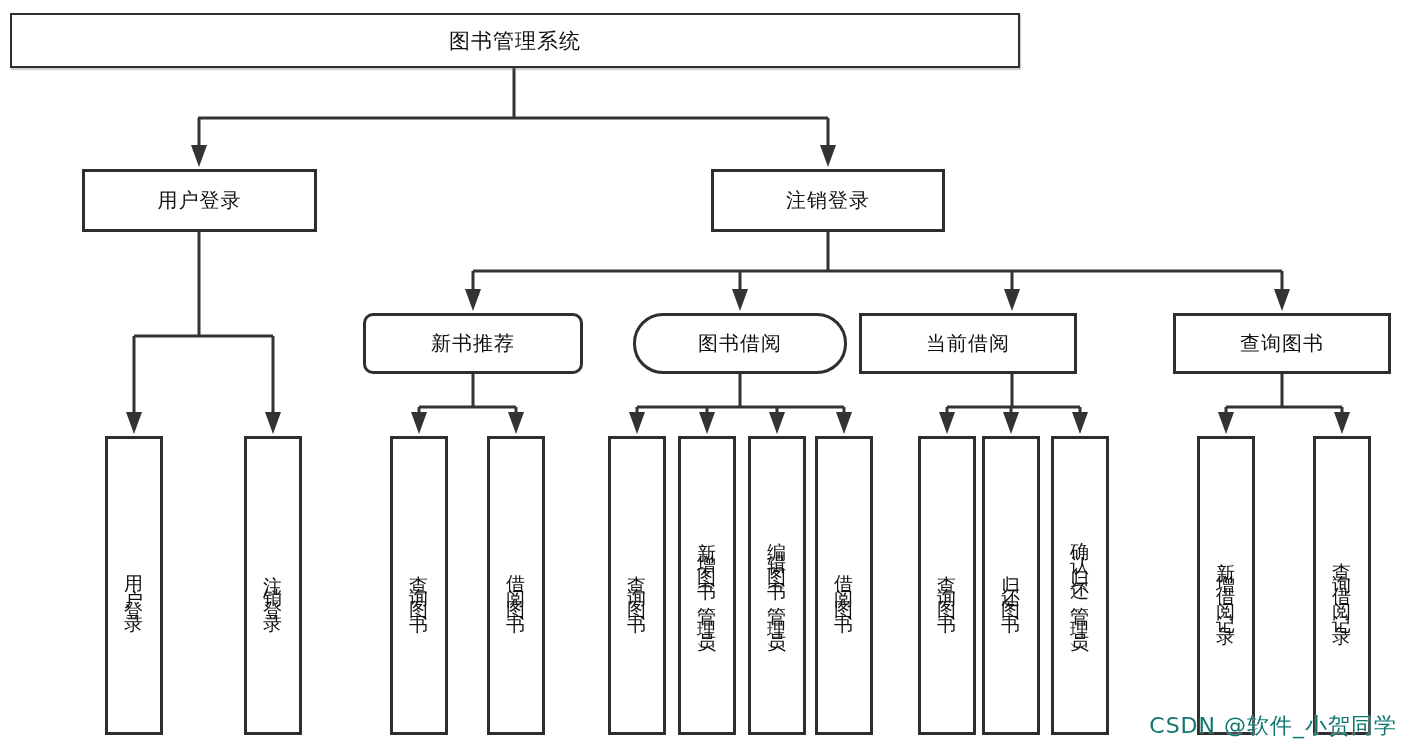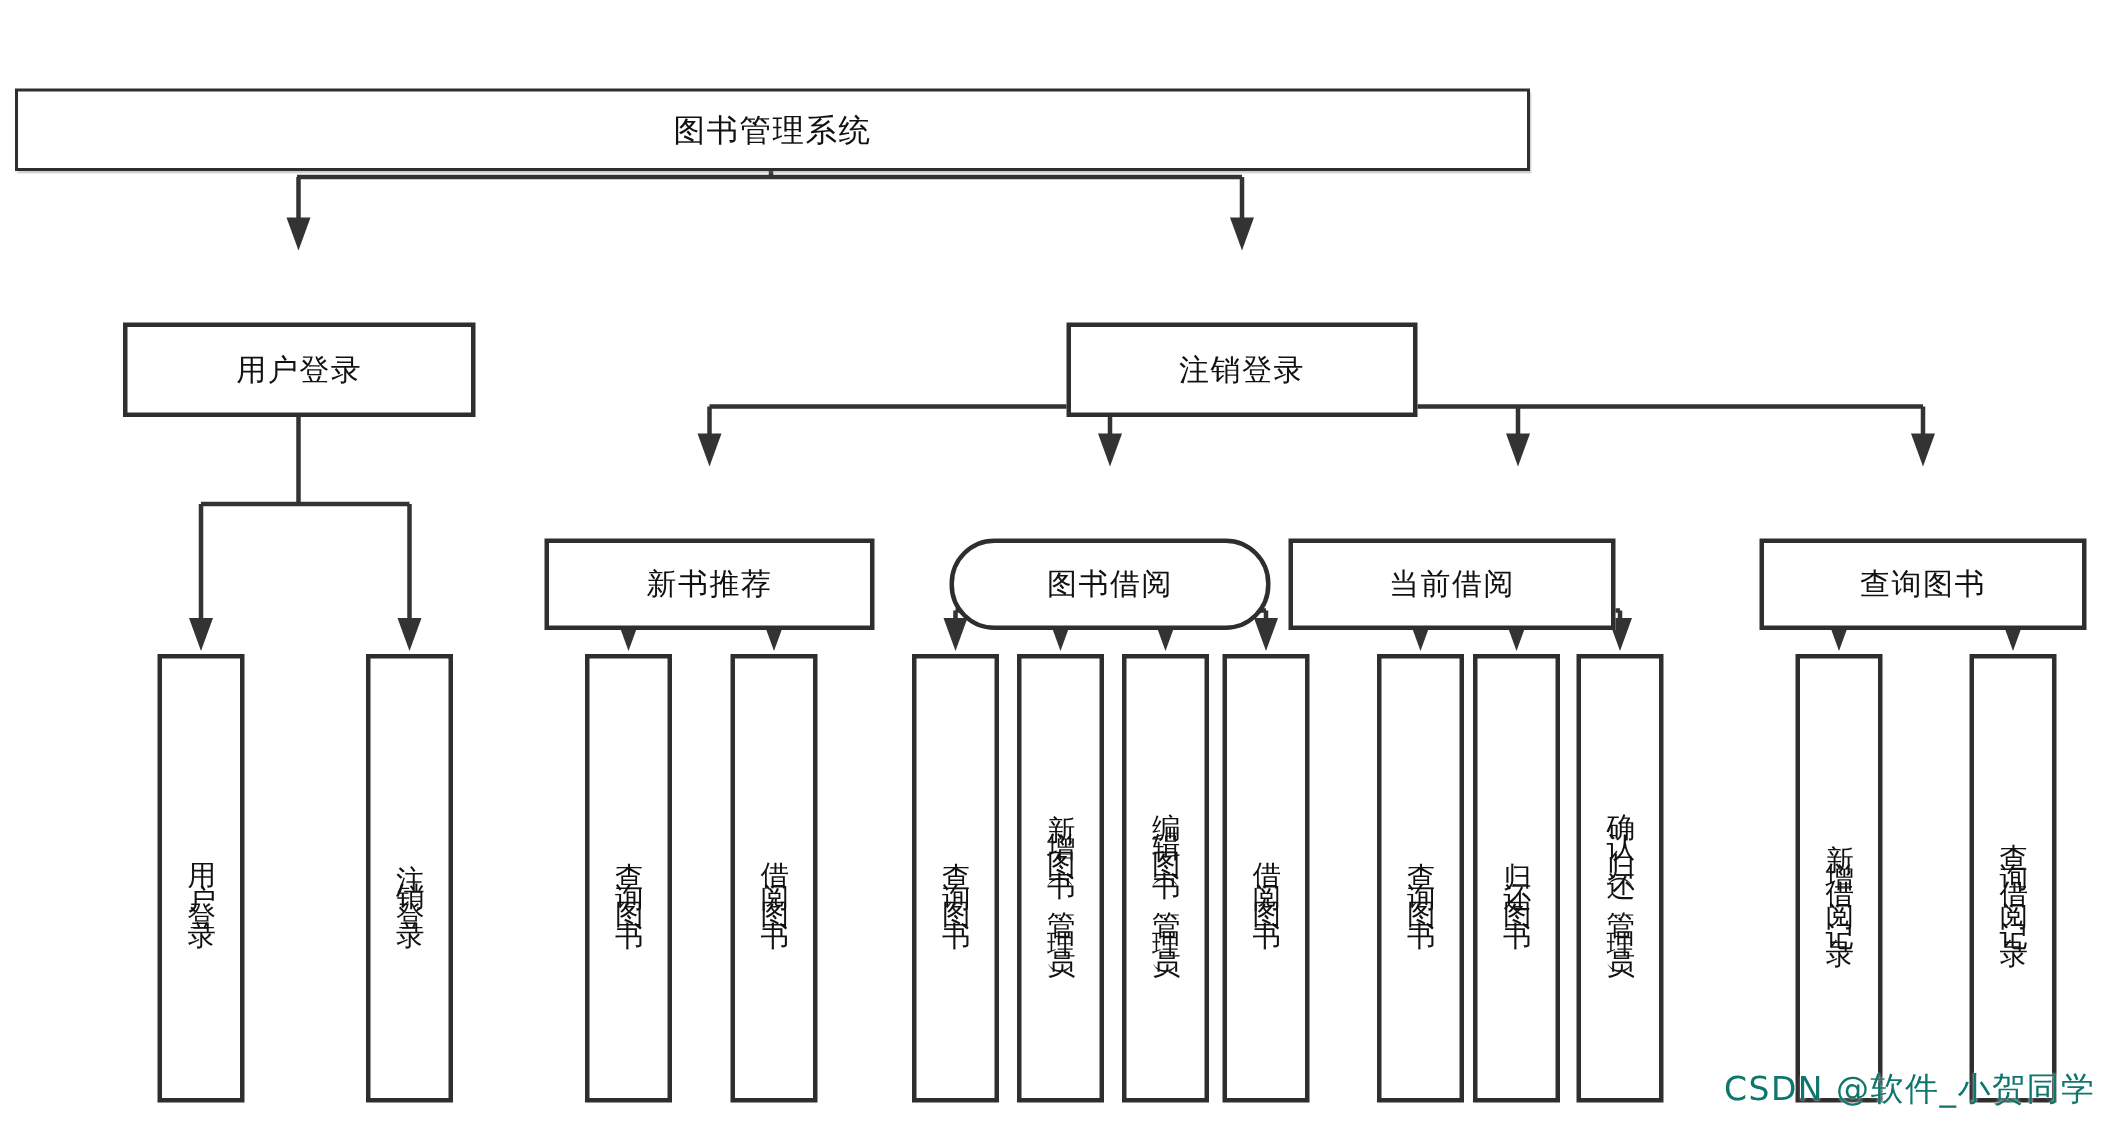--- a/index.html
+++ b/index.html
@@ -26,21 +26,20 @@
     position: absolute;
     z-index: 2;
     background: #ffffff;
     border: 3px solid #2e2e2e;
     display: flex;
     align-items: center;
     justify-content: center;
     font-size: 20px;
     letter-spacing: 1px;
     white-space: nowrap;
-    margin-top: 46px;
   }
   .rootbox {
     border-width: 2px;
     box-shadow: 1px 2px 1px rgba(120,120,120,0.35);
     font-size: 21px;
   }
   .vbox {
     position: absolute;
     z-index: 2;
     background: #ffffff;
@@ -120,21 +119,21 @@
     <span>图书管理系统</span>
   </div>
 
   <div class="hbox" style="left:82px; top:169px; width:229px; height:57px;">
     <span>用户登录</span>
   </div>
   <div class="hbox" style="left:711px; top:169px; width:228px; height:57px;">
     <span>注销登录</span>
   </div>
 
-  <div class="hbox" style="left:363px; top:313px; width:214px; height:55px;">
+  <div class="hbox" style="left:363px; top:313px; width:214px; height:55px;border-radius:10px;">
     <span>新书推荐</span>
   </div>
   <div class="hbox" style="left:633px; top:313px; width:208px; height:55px;border-radius:30px;">
     <span>图书借阅</span>
   </div>
   <div class="hbox" style="left:859px; top:313px; width:212px; height:55px;">
     <span>当前借阅</span>
   </div>
   <div class="hbox" style="left:1173px; top:313px; width:212px; height:55px;">
     <span>查询图书</span>

